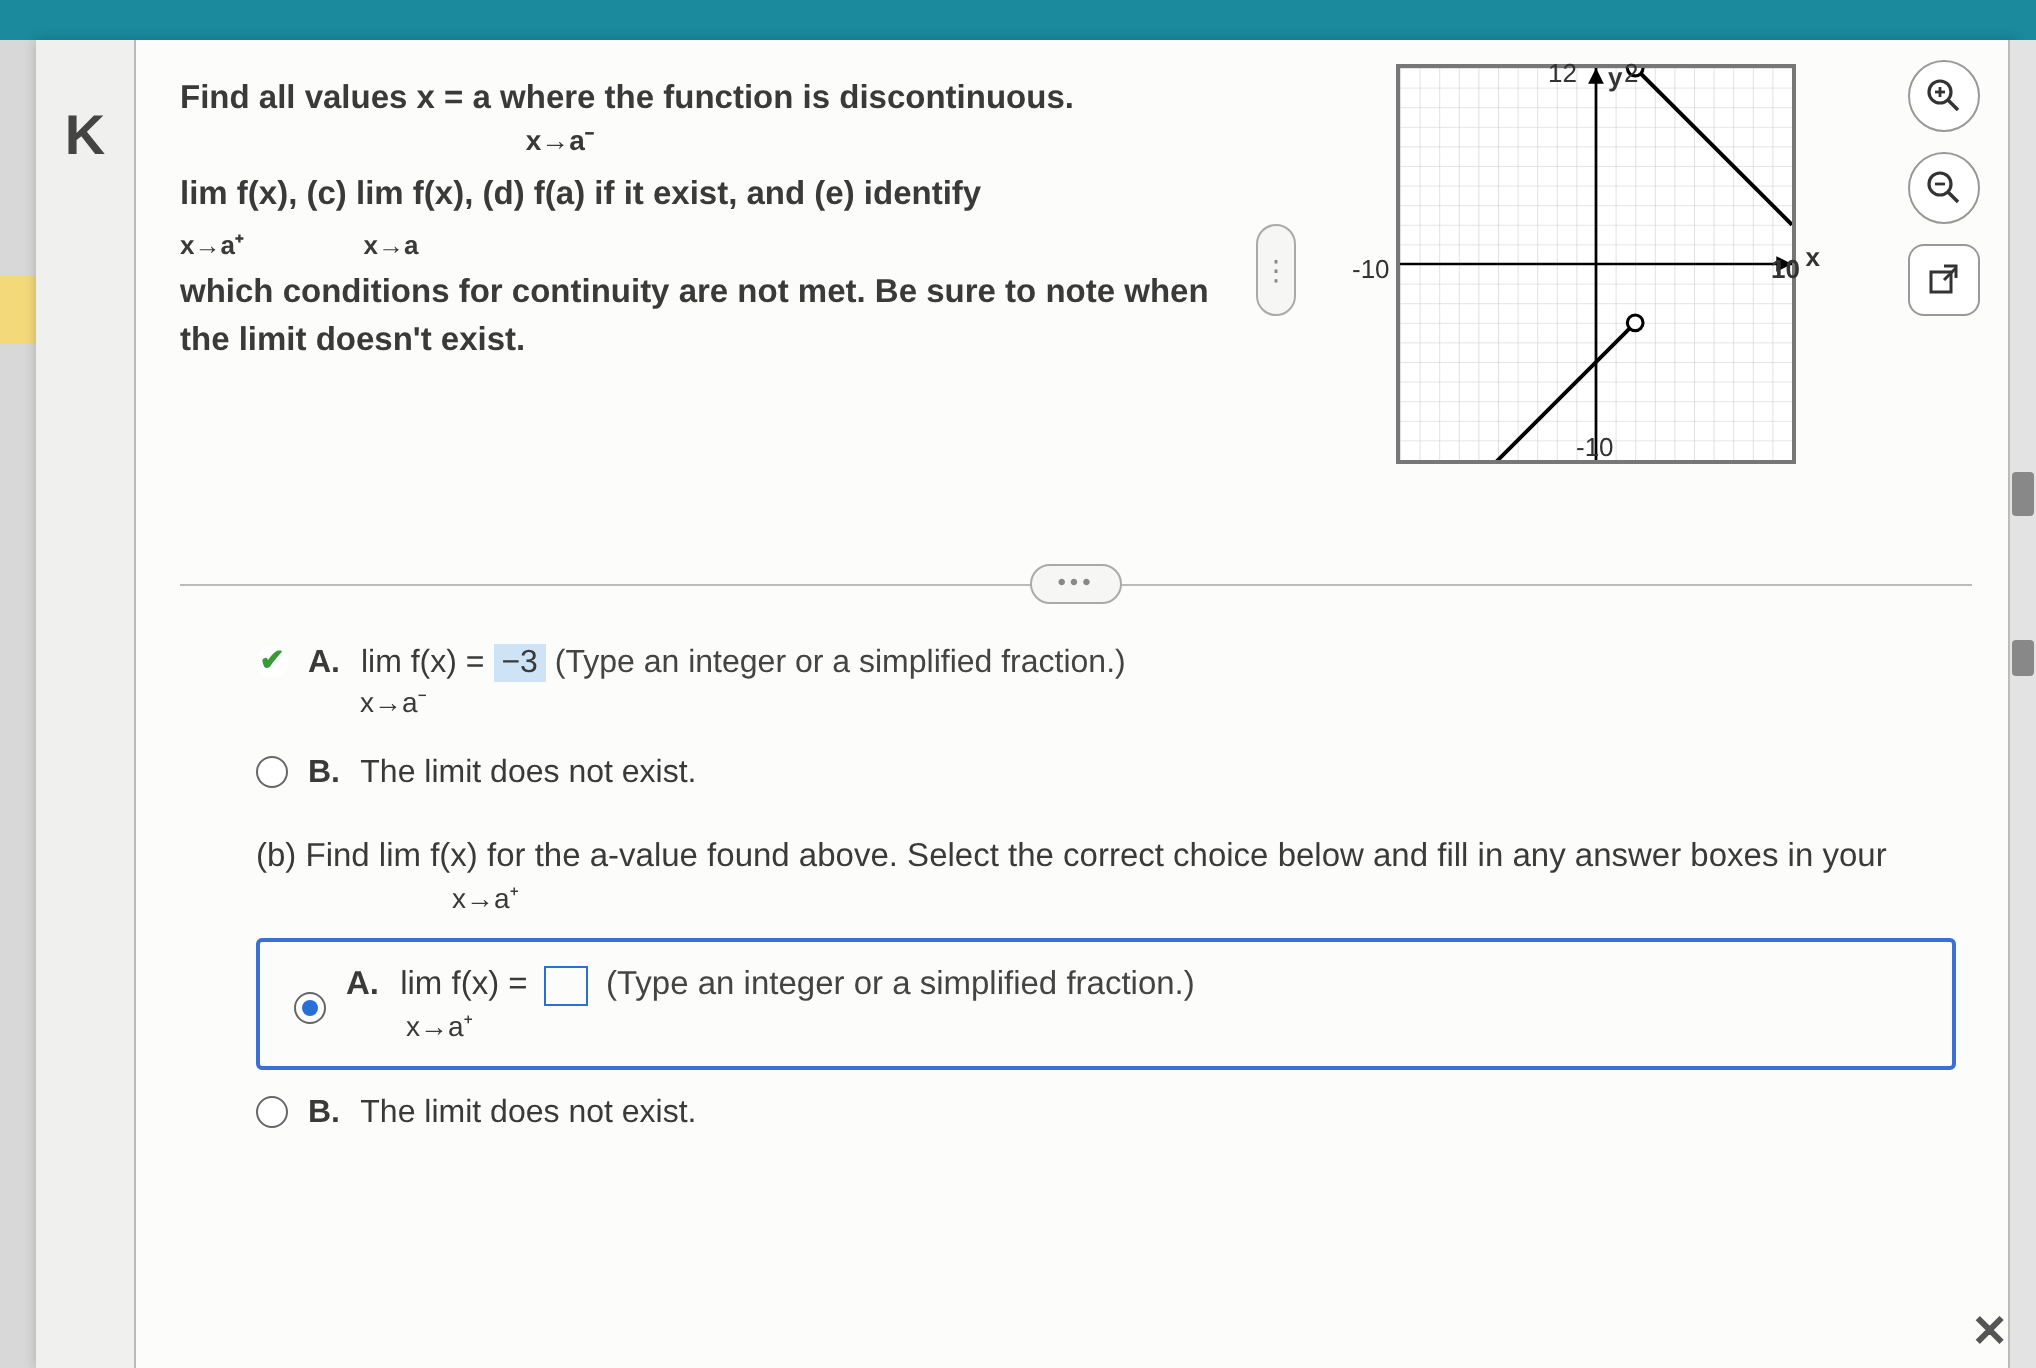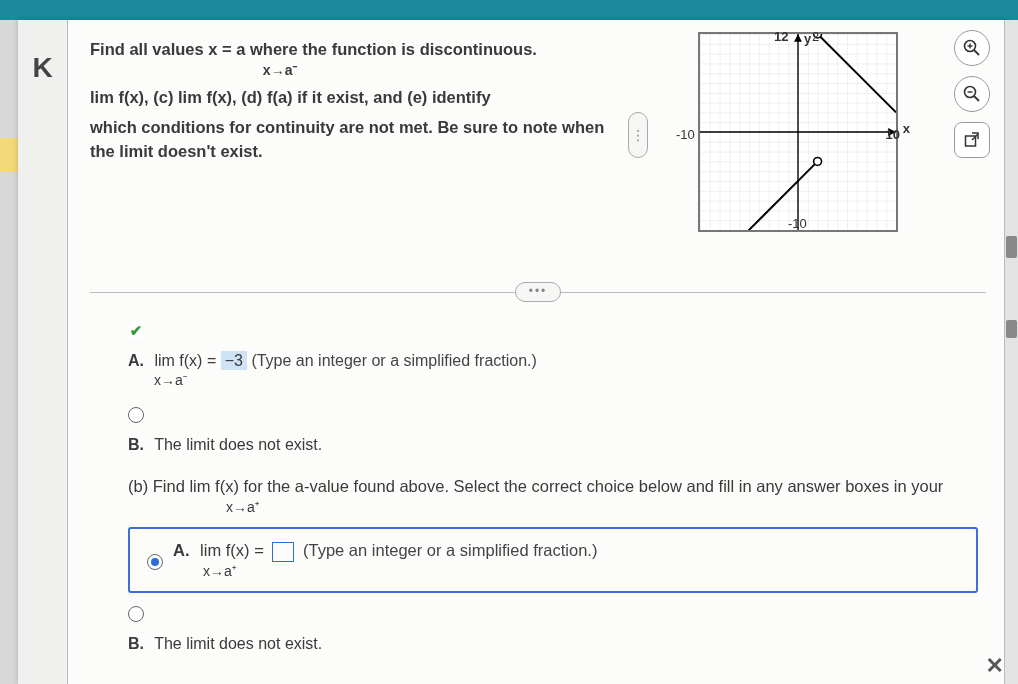--- a/index.html
+++ b/index.html
@@ -64,21 +64,21 @@
     background:#f6f6f4; display:flex; align-items:center; justify-content:center;
     font-size:12px; letter-spacing:2px; color:#888; cursor:pointer;
   }
   .sidehandle {
     position:absolute; top:92px; left:560px; width:20px; height:46px;
     border:1px solid #aaa; border-radius:12px; background:#f6f6f4;
     display:flex; align-items:center; justify-content:center; cursor:pointer;
     color:#888; font-size:14px;
   }
   .answers { position:absolute; top:300px; left:60px; right:30px; }
-  .opt { display:flex; align-items:flex-start; gap:10px; margin-bottom:14px; font-size:16px;flex-direction:column; }
+  .opt { display:flex; align-items:flex-start; gap:10px; margin-bottom:14px; font-size:16px; }
   .radio {
     width:16px; height:16px; border:1.5px solid #666; border-radius:50%;
     margin-top:3px; flex-shrink:0; cursor:pointer; background:#fff;
     display:flex; align-items:center; justify-content:center;
   }
   .radio.sel::after { content:""; width:8px; height:8px; background:#2a6fd6; border-radius:50%; }
   .radio.correct { border:none; }
   .radio.correct::after { content:"✔"; color:#3a9a3a; font-size:15px; font-weight:bold; background:none; width:auto; height:auto; border-radius:0; }
   .optlabel { font-weight:bold; margin-right:6px; }
   .ansval { background:#cfe3f7; padding:1px 4px; }
@@ -115,20 +115,24 @@
     <div class="backbtn">K</div>
   </div>
 
   <div class="main">
 
     <div class="qtext">
       <div>Find all values x = a where the function is discontinuous.</div>
       <div class="subline" style="text-align:center;width:380px;">x→a⁻</div>
       <div style="margin-top:6px">
         <span>lim  f(x), (c) lim  f(x), (d) f(a) if it exist, and (e) identify</span>
+      </div>
+      <div class="subline">
+        <span class="limsub" style="margin-left:0px">x→a⁺</span>
+        <span class="limsub" style="margin-left:56px">x→a</span>
       </div>
       <div style="margin-top:6px">which conditions for continuity are not met.  Be sure to note when the limit doesn't exist.</div>
     </div>
 
     <div class="sidehandle">⋮</div>
 
     <div class="graphbox">
       <svg viewBox="0 0 200 200">
         <defs>
           <pattern id="smgrid" width="10" height="10" patternUnits="userSpaceOnUse">
@@ -148,21 +152,21 @@
         <circle cx="120" cy="130" r="4" fill="#fff" stroke="#000" stroke-width="1.6"></circle>
         <circle cx="120" cy="0" r="4" fill="#fff" stroke="#000" stroke-width="1.6"></circle>
 
         <circle cx="120" cy="-20" r="4" fill="#000"></circle>
       </svg>
       <div class="axislab" style="top:-4px; left:104px;">y</div>
       <div class="axislab" style="top:86px; right:-14px;">x</div>
       <div class="axislab" style="top:92px; left:-24px; font-weight:normal;">-10</div>
       <div class="axislab" style="top:92px; right:-4px; font-weight:bold;">10</div>
       <div class="axislab" style="bottom:-4px; left:88px; font-weight:normal;">-10</div>
-      <div class="axislab" style="top:-6px; left:74px; font-weight:bold;text-align:center;">12</div>
+      <div class="axislab" style="top:-6px; left:74px; font-weight:normal;text-align:center;">12</div>
       <div class="axislab" style="top:-6px; left:112px; font-weight:normal;">2</div>
     </div>
 
     <div class="toolcol">
       <div class="toolbtn">
         <svg width="18" height="18" viewBox="0 0 18 18">
             <circle cx="7" cy="7" r="5.5" fill="none" stroke="#333" stroke-width="1.6"></circle>
             <line x1="11" y1="11" x2="16" y2="16" stroke="#333" stroke-width="1.8"></line>
             <line x1="4.5" y1="7" x2="9.5" y2="7" stroke="#333" stroke-width="1.4"></line>
             <line x1="7" y1="4.5" x2="7" y2="9.5" stroke="#333" stroke-width="1.4"></line>

